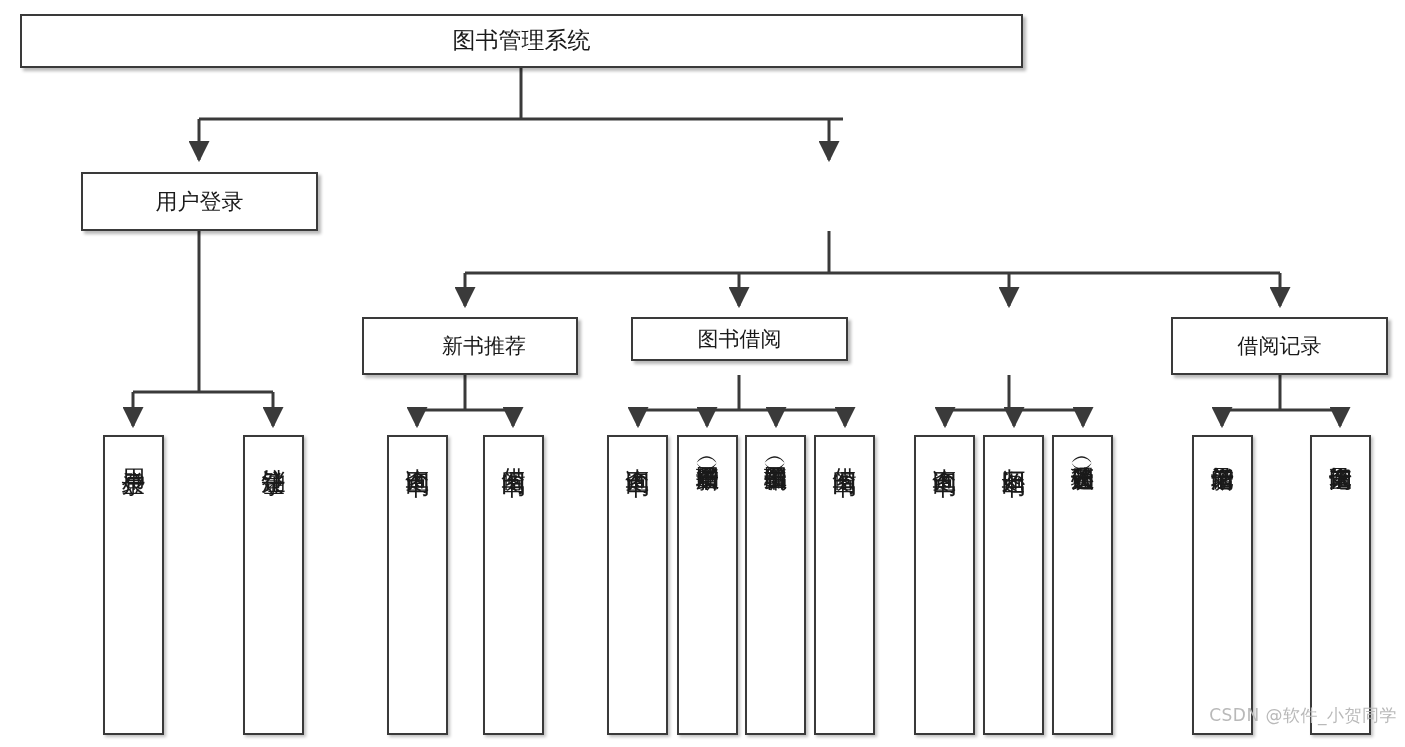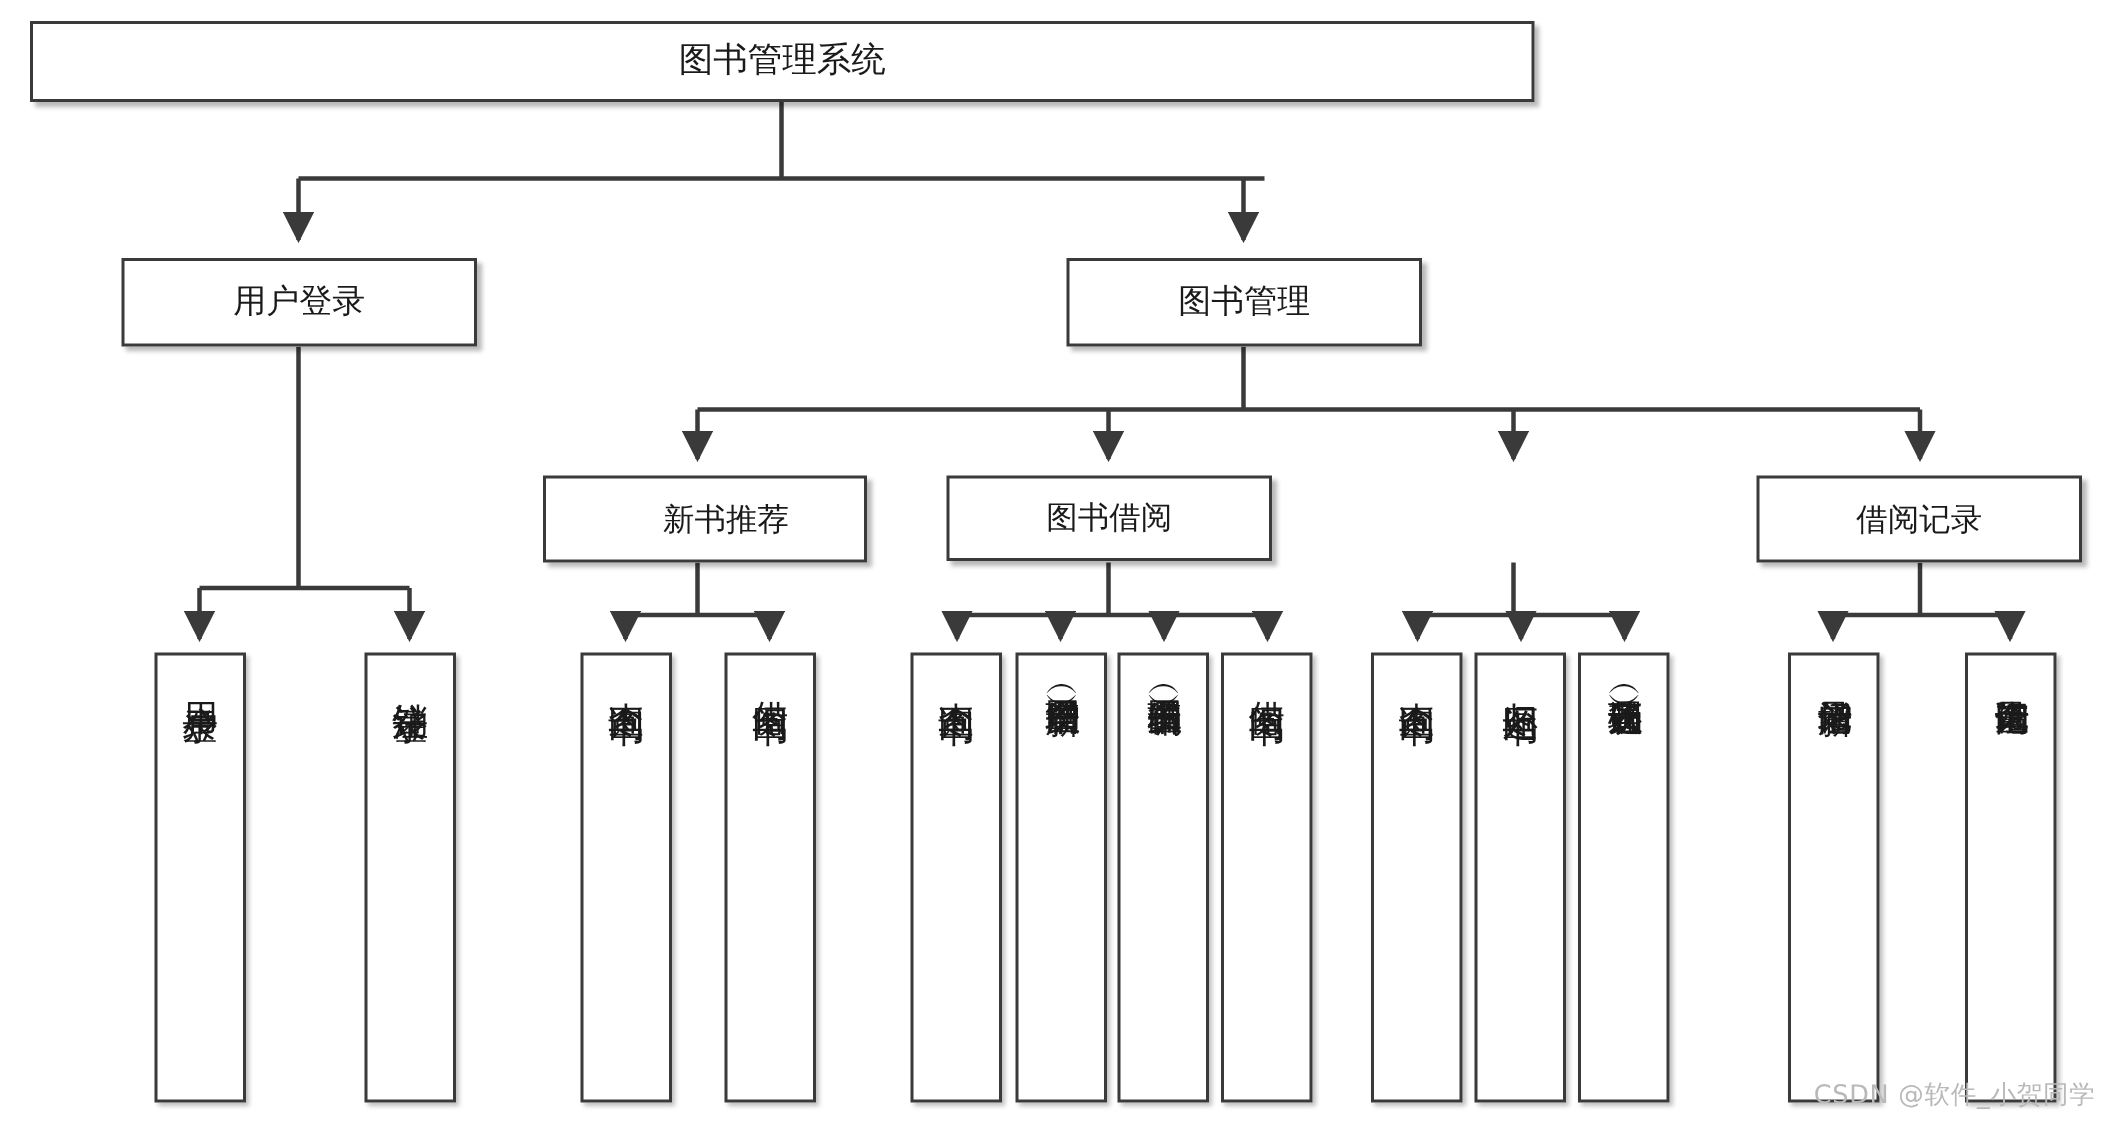--- a/index.html
+++ b/index.html
@@ -66,21 +66,21 @@
     line-height: 1;
     white-space: nowrap;
   }
   .node.leaf.tight .label {
     font-size: 23px;
     letter-spacing: 0px;
   }
   .watermark {
     position: absolute;
     right: 8px;
-    bottom: 6px;
+    bottom: 20px;
     font-size: 17px;
     color: #b9b9b9;
     letter-spacing: 0.5px;
     z-index: 3;
     white-space: nowrap;
   }
 </style>
 </head>
 <body>
 
@@ -136,28 +136,25 @@
     </g>
   </svg>
 
   <div class="node root" style="left:20px; top:14px; width:1003px; height:54px;">
     <span class="label">图书管理系统</span>
   </div>
 
   <div class="node lvl1" style="left:81px; top:172px; width:237px; height:59px;">
     <span class="label">用户登录</span>
   </div>
-  <div class="node lvl1" style="left:711px; top:172px; width:237px; height:59px;">
-    <span class="label">图书管理</span>
-  </div>
 
   <div class="node lvl2" style="left:362px; top:317px; width:216px; height:58px;padding-left:28px;">
     <span class="label">新书推荐</span>
   </div>
-  <div class="node lvl2" style="left:631px; top:317px; width:217px; height:57px;">
+  <div class="node lvl2" style="left:631px; top:317px; width:217px; height:44px;">
     <span class="label">图书借阅</span>
   </div>
   <div class="node lvl2" style="left:1171px; top:317px; width:217px; height:58px;">
     <span class="label">借阅记录</span>
   </div>
 
   <div class="node leaf" style="left:103px; top:435px; width:61px; height:300px;">
     <span class="label">用户登录</span>
   </div>
   <div class="node leaf" style="left:243px; top:435px; width:61px; height:300px;">

